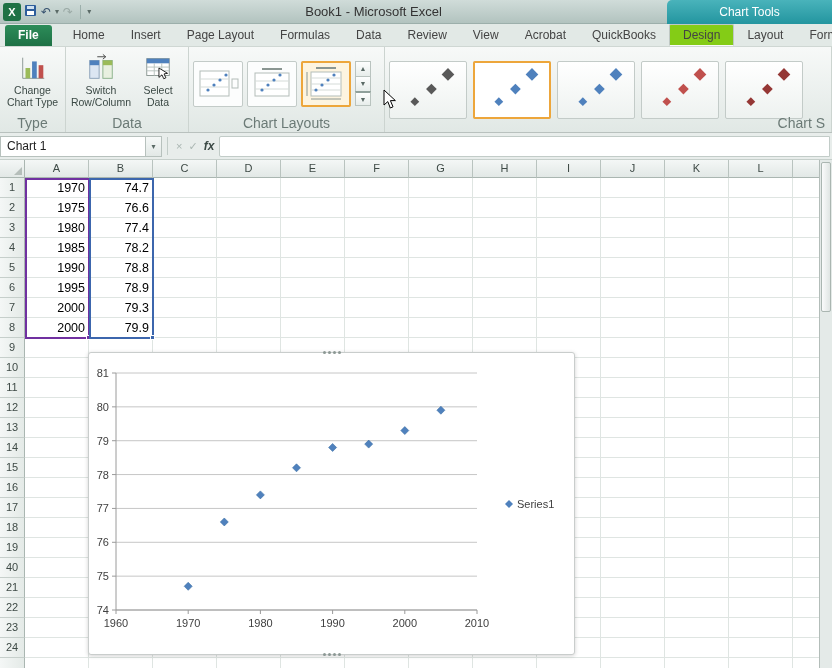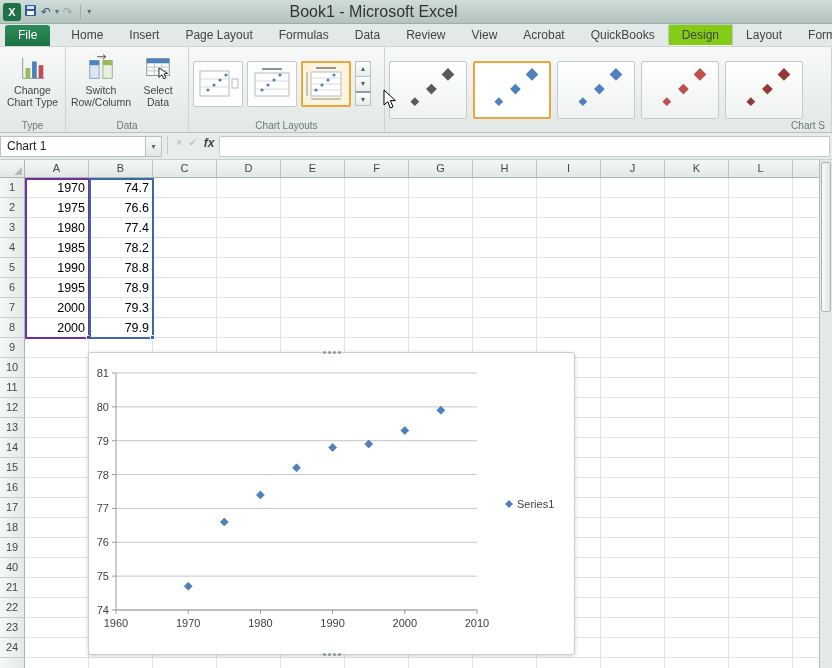--- a/index.html
+++ b/index.html
@@ -13,38 +13,38 @@
   .qat { display:flex; align-items:center; gap:3px; padding-left:3px; z-index:2; }
   .app-icon { width:18px; height:18px; background:#1e7145; color:#fff; font-size:11px; font-weight:bold;
               text-align:center; line-height:18px; border-radius:3px; }
   .qat-btn { font-size:12px; color:#35506e; line-height:18px; padding:0 1px; }
   .qat-btn.dim { color:#9aa9a5; }
   .qat-drop { font-size:8px; color:#5a6a66; }
   .floppy { display:inline-block; width:11px; height:11px; background:#2d5d9b; position:relative; border-radius:1px; }
   .floppy i { position:absolute; left:2px; top:1px; width:7px; height:3px; background:#cfe0f0; }
   .floppy b { position:absolute; left:2px; bottom:1px; width:7px; height:4px; background:#fff; }
   .qat-sep { width:1px; height:14px; background:#9cafab; margin:0 3px; }
-  .title-text { position:absolute; left:90px; right:175px; text-align:center; font-size:16px; color:#333; }
+  .title-text { position:absolute; left:90px; right:175px; text-align:center; font-size:13px; color:#333; }
   .chart-tools { position:absolute; right:0; top:0; width:165px; height:24px; text-align:center;
                  line-height:24px; font-size:12px; color:#fff;
                  background:linear-gradient(#49b3bb,#23959f); border-radius:5px 0 0 0; }
 
   
   .tab-row { height:23px; background:#e2e9e6; display:flex; align-items:flex-end; padding-left:5px;
              border-bottom:1px solid #cfd7d3; }
   .tab { padding:0 13px; font-size:12px; line-height:22px; color:#444; white-space:nowrap; }
-  .tab.file { background:linear-gradient(#2c8c59,#1e7145); color:#fff; border-radius:3px 3px 0 0; margin-right:8px; line-height:21px; }
+  .tab.file { background:linear-gradient(#2c8c59,#1e7145); color:#fff; border-radius:3px 3px 0 0; margin-right:8px; line-height:21px;font-weight:bold; }
   .tab.active { background:#84cc16; border:1px solid #bfc8c4; border-bottom:1px solid #f8faf9;
                 border-radius:2px 2px 0 0; line-height:20px; }
 
   
   .ribbon { height:86px; background:linear-gradient(#f7f9f8,#e1e8e5); border-bottom:1px solid #b9c1be;
             display:flex; position:relative; }
   .group { position:relative; height:100%; border-right:1px solid #ccd4d0; padding:5px 4px 14px; }
-  .group-label { position:absolute; bottom:1px; left:0; right:0; text-align:center; font-size:10px; color:#6b7a76; white-space:nowrap; }
+  .group-label { position:absolute; bottom:1px; left:0; right:0; text-align:center; font-size:14px; color:#6b7a76; white-space:nowrap; }
   .group.styles { flex:1; overflow:hidden; }
   .group.styles .group-label { left:auto; right:6px; }
   .btn-row { display:flex; }
   .big-btn { width:57px; display:flex; flex-direction:column; align-items:center; text-align:center; }
   .icon32 { width:32px; height:30px; margin:1px auto 1px; }
   .icon32 svg { width:100%; height:100%; }
   .bl { font-size:10.5px; line-height:12px; color:#3c4a46; white-space:nowrap; }
 
   .gal-wrap { display:flex; margin-top:9px; }
   .gallery { display:flex; }
@@ -59,21 +59,21 @@
   .ga.more { border-top:2px solid #8fa09b; }
 
   .styles-gallery { display:flex; gap:6px; margin-top:9px; white-space:nowrap; }
   .style-tile { flex:0 0 78px; width:78px; height:58px; background:linear-gradient(#ffffff,#eef2f0);
                 border:1px solid #c3cbc8; border-radius:2px; }
   .style-tile.sel { outline:2px solid #eda63b; outline-offset:-2px; background:#fff; }
   .style-tile svg { width:100%; height:100%; }
 
   
   .formula-bar { height:27px; background:#e8edeb; border-bottom:1px solid #c6cfcb; display:flex;
-                 padding:3px 2px 3px 0; }
+                 align-items:center; padding:3px 2px 3px 0; }
   .name-box { width:146px; height:21px; background:#fff; border:1px solid #b7c1bd; font-size:12px;
               padding:2px 6px; color:#222; }
   .name-drop { width:16px; height:21px; background:linear-gradient(#f6f9f8,#e2e8e6); border:1px solid #b7c1bd;
                border-left:none; font-size:8px; text-align:center; line-height:20px; color:#5a6a66; }
   .fb-sep { width:1px; height:18px; background:#c2ccc8; margin:0 5px; }
   .fb-dim { color:#aab6b2; font-size:11px; padding:0 3px; }
   .fx { font-size:12px; font-weight:bold; font-style:italic; color:#3c4a46; padding:0 5px 0 3px; }
   .formula-input { flex:1; height:21px; background:#fff; border:1px solid #c2ccc8; border-radius:2px 0 0 2px; }
 
   
@@ -122,20 +122,21 @@
     <div class="qat">
       <span class="app-icon">X</span>
       <span class="qat-btn"><span class="floppy"><i></i><b></b></span></span>
       <span class="qat-btn">↶</span>
       <span class="qat-drop">▾</span>
       <span class="qat-btn dim">↷</span>
       <span class="qat-sep"></span>
       <span class="qat-drop">▾</span>
     </div>
     <div class="title-text">Book1  -  Microsoft Excel</div>
+    <div class="chart-tools">Chart Tools</div>
   </div>
 
   <div class="tab-row">
       <div class="tab file">File</div>
       <div class="tab">Home</div>
       <div class="tab">Insert</div>
       <div class="tab">Page Layout</div>
       <div class="tab">Formulas</div>
       <div class="tab">Data</div>
       <div class="tab">Review</div>

